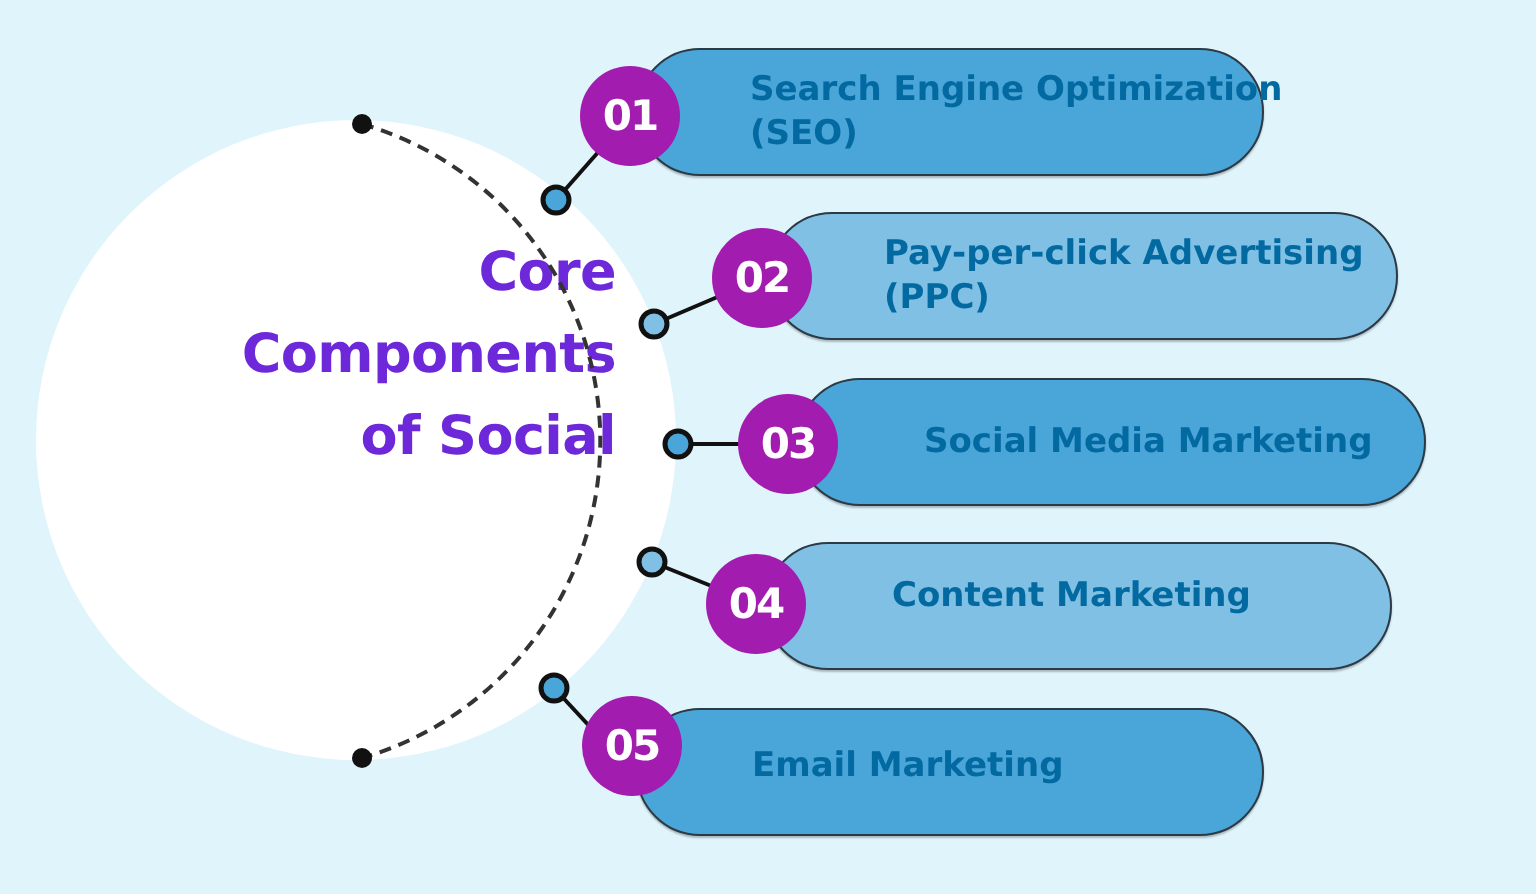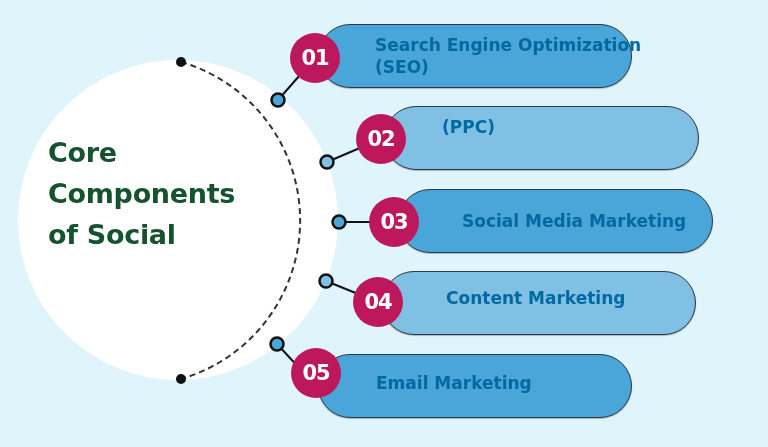--- a/index.html
+++ b/index.html
@@ -1,30 +1,30 @@
 <!DOCTYPE html>
 <html><head>
 <meta charset="utf-8">
 <style>
   html, body { margin:0; padding:0; }
   body { width:768px; height:447px; background:#e0f4fc; position:relative; overflow:hidden;
          font-family:"DejaVu Sans", sans-serif; }
   .bg-circle { position:absolute; left:18px; top:60px; width:320px; height:320px; border-radius:50%;
                background:#ffffff; }
-  .title { position:absolute; left:48px; top:132px; width:260px; text-align:left;
-           font-size:27px; font-weight:bold; line-height:41px; color:#14532d; letter-spacing:-0.3px; }
+  .title { position:absolute; left:48px; top:116px; width:260px; text-align:right;
+           font-size:27px; font-weight:bold; line-height:41px; color:#6d28d9; letter-spacing:-0.3px; }
   .title span { display:block; }
   svg.lines { position:absolute; left:0; top:0; }
   .pill { position:absolute; height:64px; border:1.5px solid #2b3a44; border-radius:0 34px 34px 0;
           box-sizing:border-box; border-top-left-radius:34px; border-bottom-left-radius:34px;
           box-shadow:0 1px 1px rgba(0,0,0,0.25); }
   .pill.dark { background:#4aa5d8; }
   .pill.light { background:#7fc0e4; }
   .pill-text { position:absolute; font-size:17px; font-weight:bold; color:#0369a1; line-height:22px;margin-left:21px; }
-  .num { position:absolute; width:50px; height:50px; border-radius:50%; background:#be185d;
+  .num { position:absolute; width:50px; height:50px; border-radius:50%; background:#a21caf;
          color:#fff; font-weight:bold; font-size:21px; display:flex; align-items:center;
          justify-content:center; letter-spacing:-1px; }
 </style>
 </head>
 <body>
 
 <div class="bg-circle"></div>
 
 <div class="title">
   <span>Core</span>
@@ -58,20 +58,21 @@
 <div class="num" style="left:356px; top:114px;">02</div>
 <div class="num" style="left:369px; top:197px;">03</div>
 <div class="num" style="left:353px; top:277px;">04</div>
 <div class="num" style="left:291px; top:348px;">05</div>
 
 <div class="pill-text" style="left:354px; top:34px;">
   <div>Search Engine Optimization</div>
   <div>(SEO)</div>
 </div>
 <div class="pill-text" style="left:421px; top:116px;">
+  <div>Pay-per-click Advertising</div>
   <div>(PPC)</div>
 </div>
 <div class="pill-text" style="left:441px; top:210px;">
   <div>Social Media Marketing</div>
 </div>
 <div class="pill-text" style="left:425px; top:287px;">
   <div>Content Marketing</div>
 </div>
 <div class="pill-text" style="left:355px; top:372px;text-align:right;">
   <div>Email Marketing</div>

